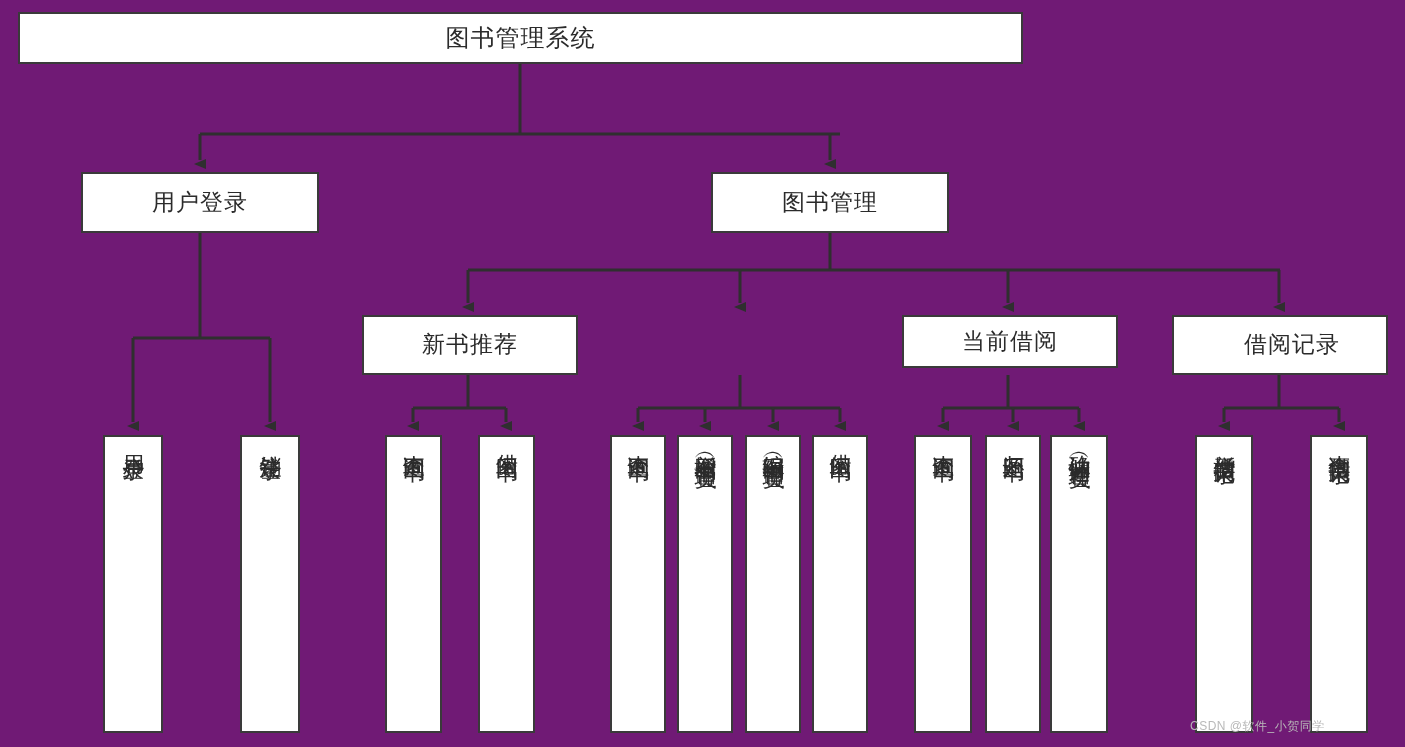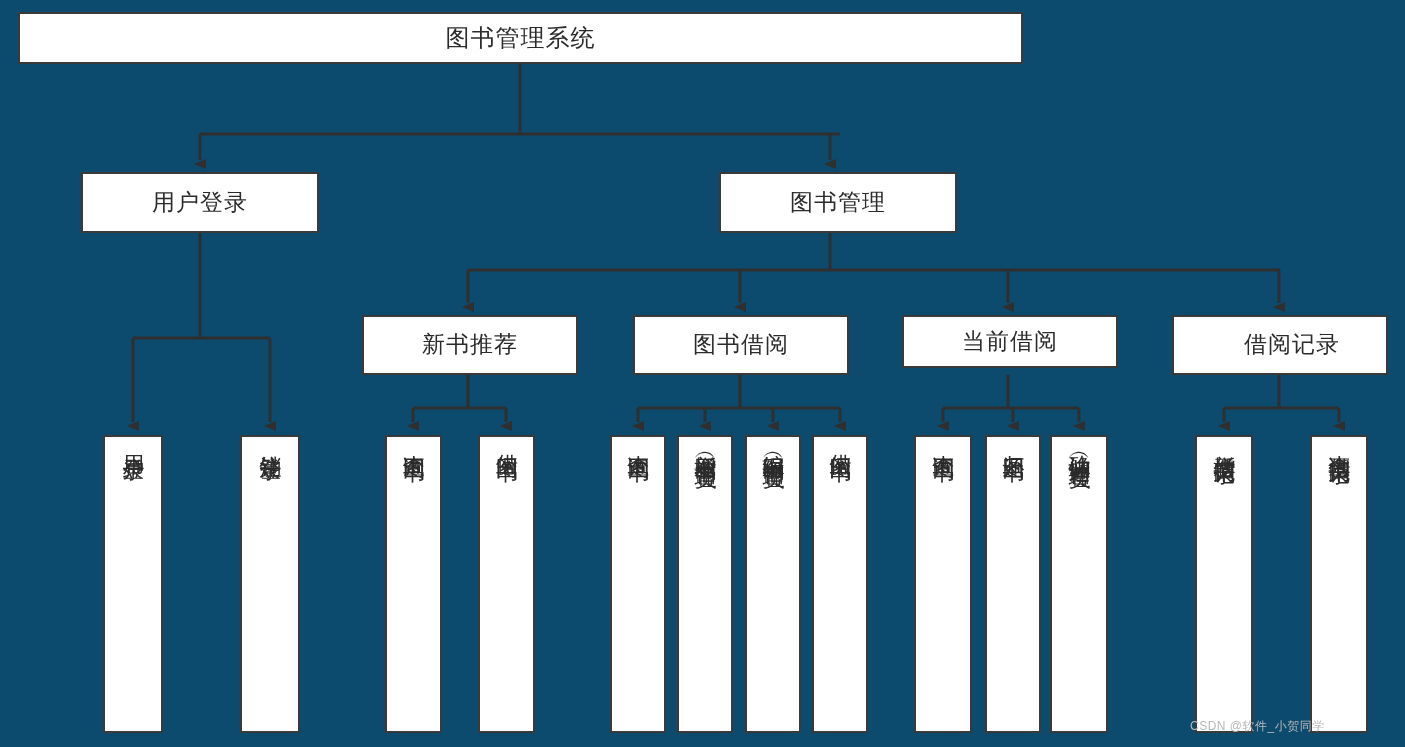--- a/index.html
+++ b/index.html
@@ -7,21 +7,21 @@
     padding: 0;
     background: #ffffff;
   }
   body {
     font-family: "Liberation Sans", "DejaVu Sans", sans-serif;
   }
   #canvas {
     position: relative;
     width: 1405px;
     height: 747px;
-    background: #0c4a6e;
+    background: #701a75;
     overflow: hidden;
   }
   #edges {
     position: absolute;
     left: 0;
     top: 0;
     width: 1405px;
     height: 747px;
     pointer-events: none;
   }
@@ -121,29 +121,26 @@
     </g>
   </svg>
 
   <div class="node horiz root" style="left:18px; top:12px; width:1005px; height:52px;">
     <span>图书管理系统</span>
   </div>
 
   <div class="node horiz" style="left:81px; top:172px; width:238px; height:61px;">
     <span>用户登录</span>
   </div>
-  <div class="node horiz" style="left:711px; top:172px; width:238px; height:61px;margin-left:8px;">
+  <div class="node horiz" style="left:711px; top:172px; width:238px; height:61px;">
     <span>图书管理</span>
   </div>
 
   <div class="node horiz" style="left:362px; top:315px; width:216px; height:60px;">
     <span>新书推荐</span>
-  </div>
-  <div class="node horiz" style="left:633px; top:315px; width:216px; height:60px;">
-    <span>图书借阅</span>
   </div>
   <div class="node horiz" style="left:902px; top:315px; width:216px; height:53px;">
     <span>当前借阅</span>
   </div>
   <div class="node horiz" style="left:1172px; top:315px; width:216px; height:60px;padding-left:24px;">
     <span>借阅记录</span>
   </div>
 
   <div class="node vert" style="left:103px; top:435px; width:60px; height:298px;">
     <span class="vtext">用户登录</span>

